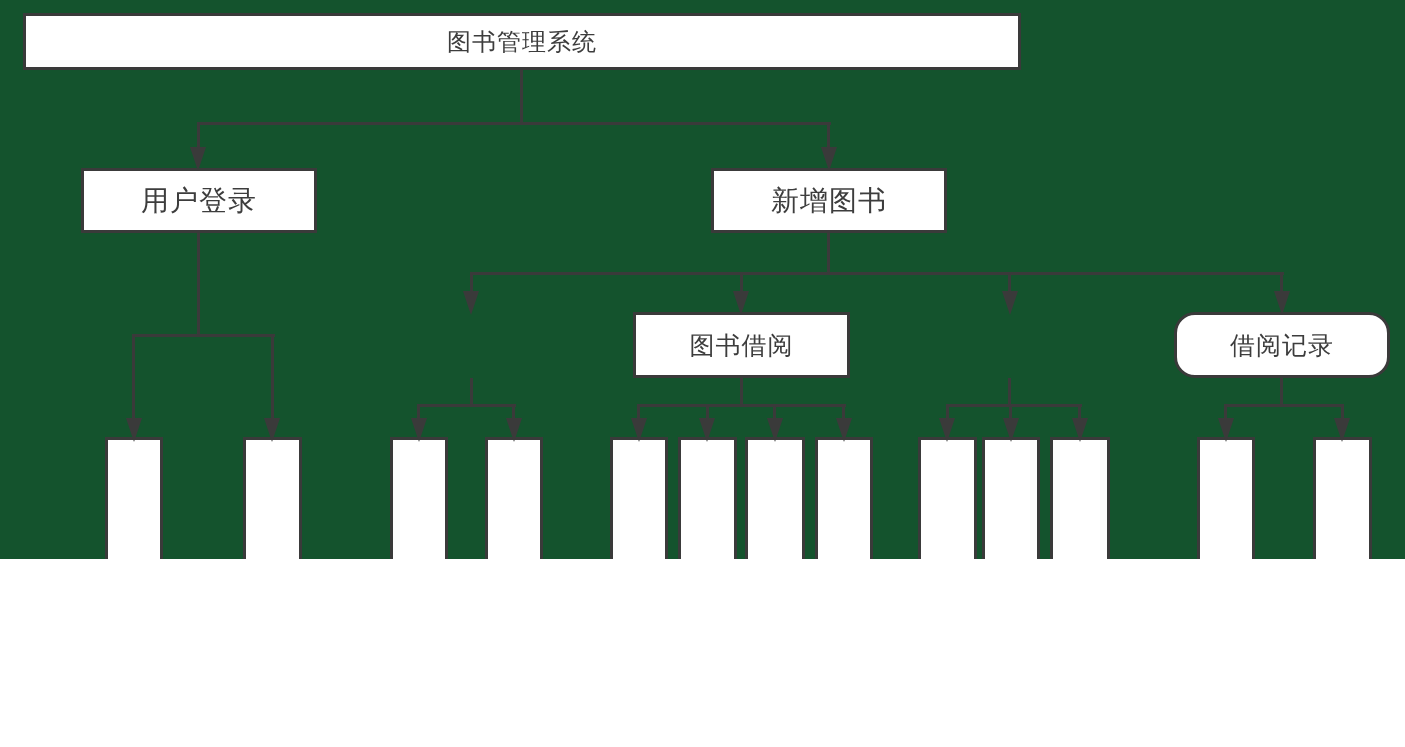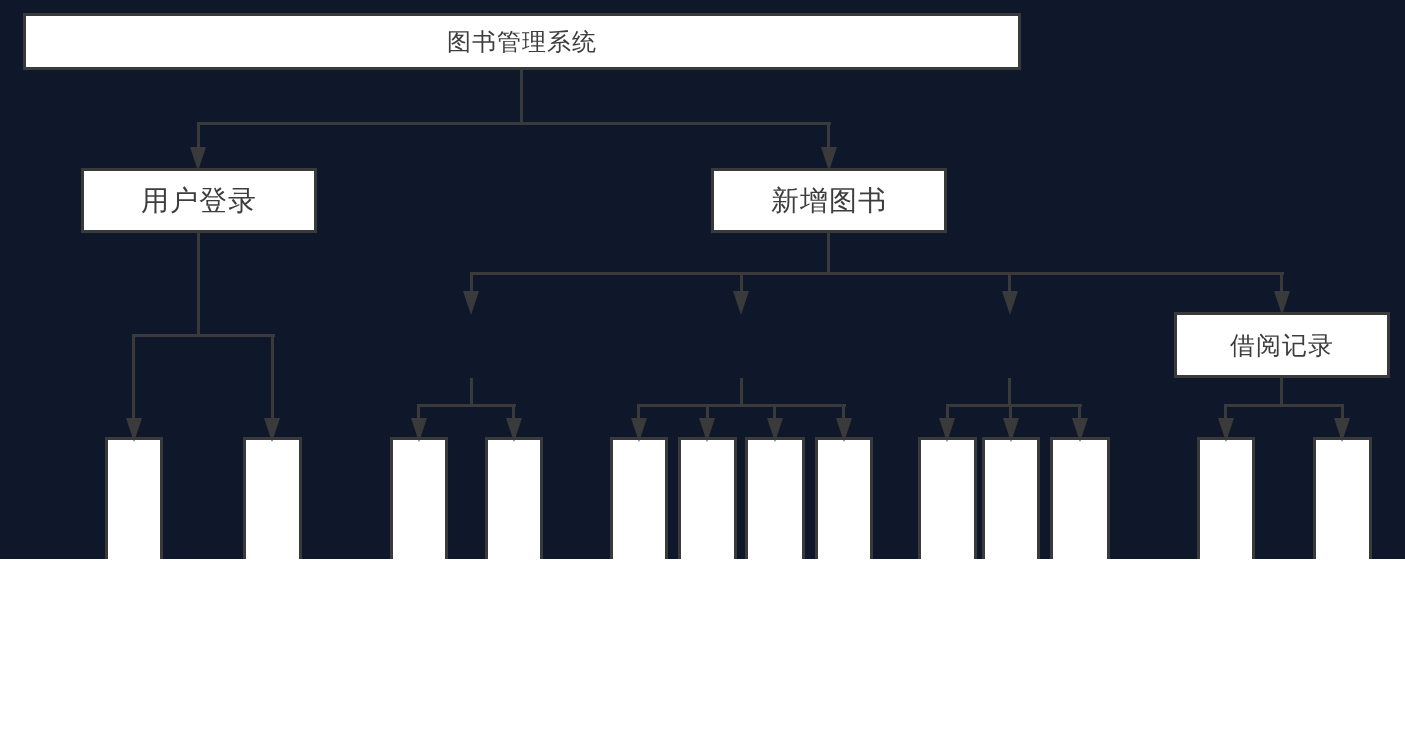--- a/index.html
+++ b/index.html
@@ -1,19 +1,19 @@
 <!DOCTYPE html>
 <html><head>
 <meta charset="utf-8">
 <style>
   html,body{margin:0;padding:0;background:#ffffff;}
   .canvas{
     position:relative;
     width:1405px;height:559px;
-    background:#0f172a;
+    background:#14532d;
     overflow:hidden;
     font-family:"Liberation Sans", sans-serif;
   }
   .box{
     position:absolute;
     box-sizing:border-box;
     border:3px solid #3a3a3a;
     background:#ffffff;
     display:flex;
     align-items:center;
@@ -59,21 +59,24 @@
     <span class="lbl">图书管理系统</span>
   </div>
 
   <div class="box l2" style="left:81px;top:168px;width:236px;height:65px;">
     <span class="lbl">用户登录</span>
   </div>
   <div class="box l2" style="left:711px;top:168px;width:236px;height:65px;">
     <span class="lbl">新增图书</span>
   </div>
 
-  <div class="box l3" style="left:1174px;top:312px;width:216px;height:66px;">
+  <div class="box l3" style="left:633px;top:312px;width:217px;height:66px;">
+    <span class="lbl">图书借阅</span>
+  </div>
+  <div class="box l3" style="left:1174px;top:312px;width:216px;height:66px;border-radius:21px;">
     <span class="lbl">借阅记录</span>
   </div>
 
   <div class="box vbox" style="left:105px;top:437px;width:58px;height:298px;">
     <span class="lbl">用户登录</span>
   </div>
   <div class="box vbox" style="left:243px;top:437px;width:59px;height:298px;">
     <span class="lbl">注销登录</span>
   </div>
 

